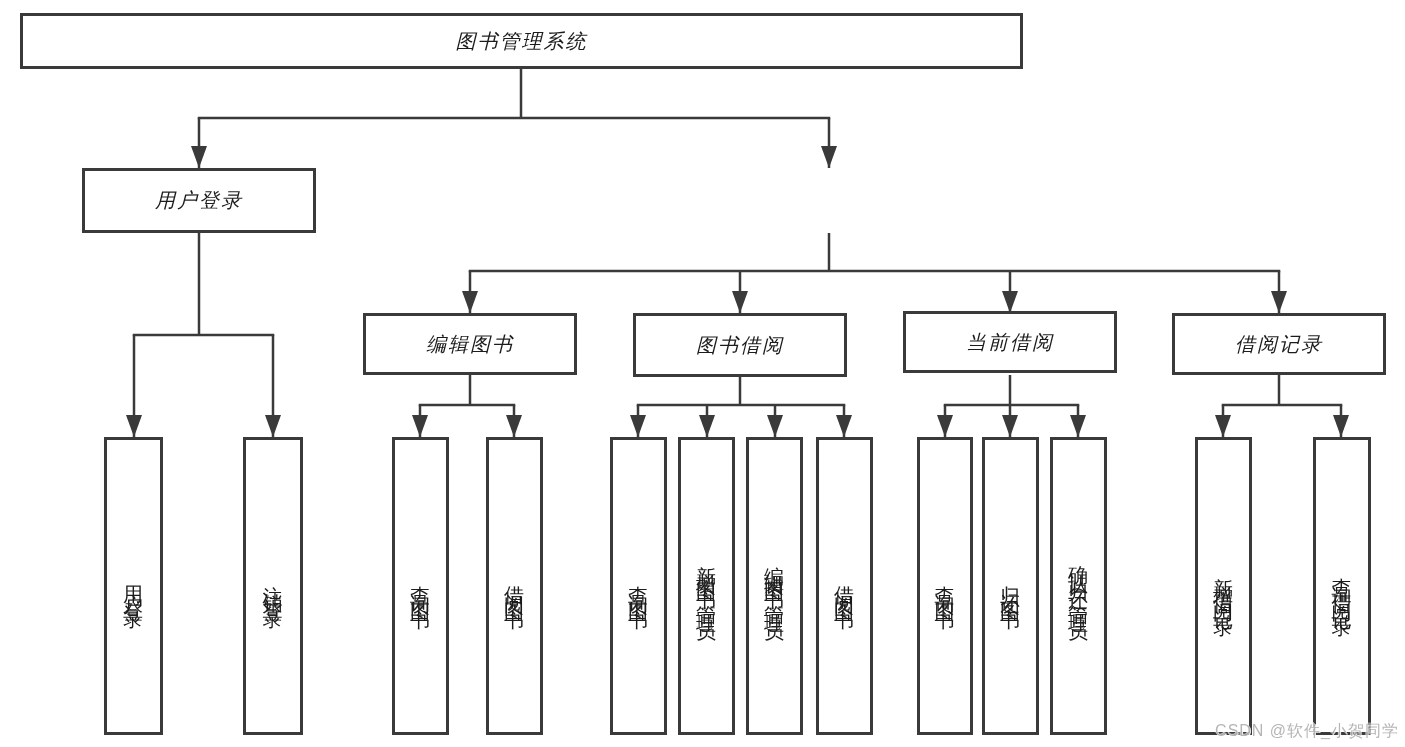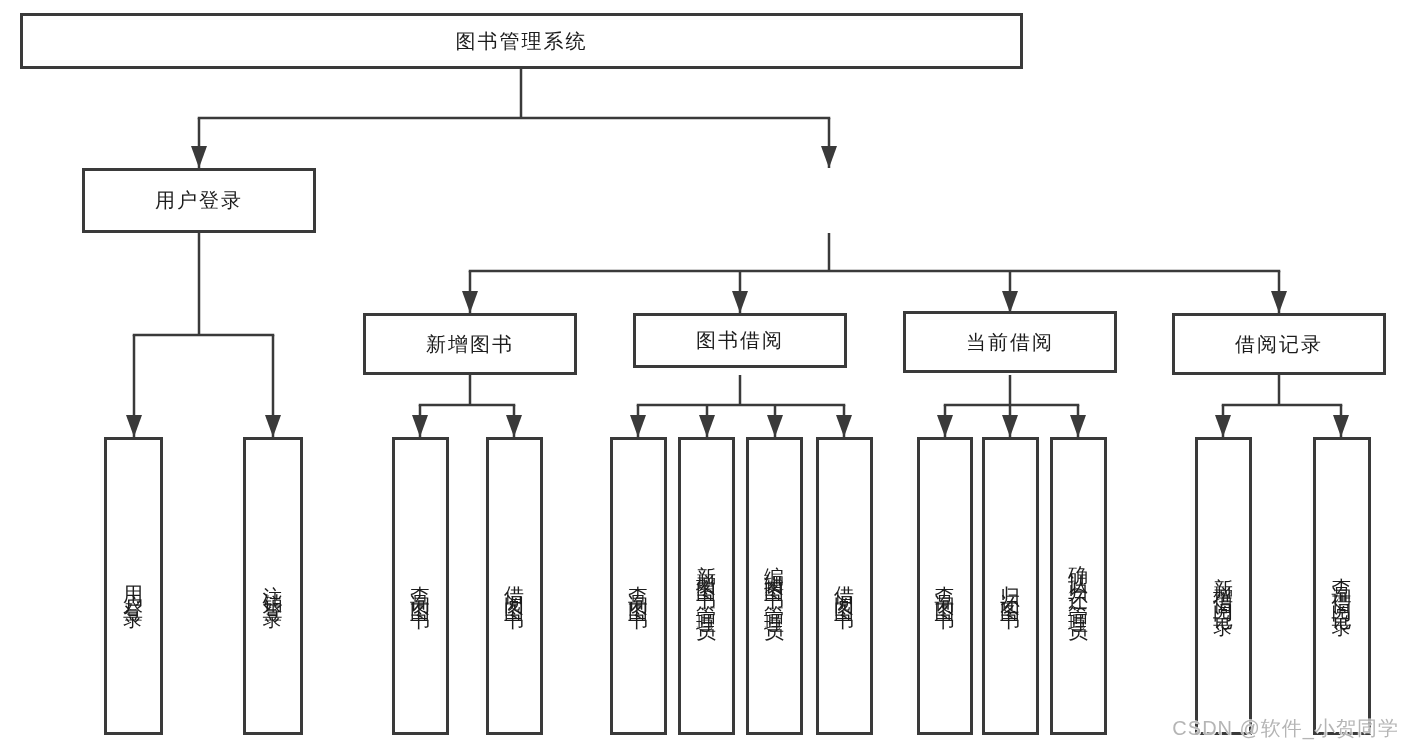--- a/index.html
+++ b/index.html
@@ -14,32 +14,32 @@
   .node{
     position:absolute;
     box-sizing:border-box;
     background:#ffffff;
     border:3px solid #3a3a3a;
     color:#1c1c1c;
     display:flex;align-items:center;justify-content:center;
     text-align:center;
     z-index:2;
   }
-  .h{font-size:20px;letter-spacing:2px;white-space:nowrap;}
+  .h{font-size:20px;letter-spacing:2px;white-space:nowrap;font-style:italic;}
   .v{
     writing-mode:vertical-rl;
     text-orientation:mixed;
     font-size:20px;
     letter-spacing:8px;
     line-height:1;
   }
   .watermark{
     position:absolute;
     right:6px;bottom:5px;
-    font-size:20px;
+    font-size:16px;
     color:#b5b5b5;
     letter-spacing:1px;
     text-shadow:1px 1px 0 rgba(255,255,255,.9), -1px -1px 0 rgba(255,255,255,.7);
     z-index:3;
     white-space:nowrap;
   }
 </style>
 </head>
 <body>
 
@@ -92,22 +92,22 @@
       <path d="M1221.75,405 H1342.25"></path>
       <path d="M1223,405 V437" marker-end="url(#ah)"></path>
       <path d="M1341,405 V437" marker-end="url(#ah)"></path>
     </g>
   </svg>
 
   <div class="node h" style="left:20px;top:13px;width:1003px;height:56px">图书管理系统</div>
 
   <div class="node h" style="left:82px;top:168px;width:234px;height:65px">用户登录</div>
 
-  <div class="node h" style="left:363px;top:313px;width:214px;height:62px">新增图书</div>
-  <div class="node h" style="left:633px;top:313px;width:214px;height:55px">图书借阅</div>
+  <div class="node h" style="left:363px;top:313px;width:214px;height:62px">编辑图书</div>
+  <div class="node h" style="left:633px;top:313px;width:214px;height:64px">图书借阅</div>
   <div class="node h" style="left:903px;top:311px;width:214px;height:62px">当前借阅</div>
   <div class="node h" style="left:1172px;top:313px;width:214px;height:62px">借阅记录</div>
 
   <div class="node v" style="left:104px;top:437px;width:59px;height:298px">用户登录</div>
   <div class="node v" style="left:243px;top:437px;width:60px;height:298px">注销登录</div>
 
   <div class="node v" style="left:392px;top:437px;width:57px;height:298px">查询图书</div>
   <div class="node v" style="left:486px;top:437px;width:57px;height:298px">借阅图书</div>
 
   <div class="node v" style="left:610px;top:437px;width:57px;height:298px">查询图书</div>

